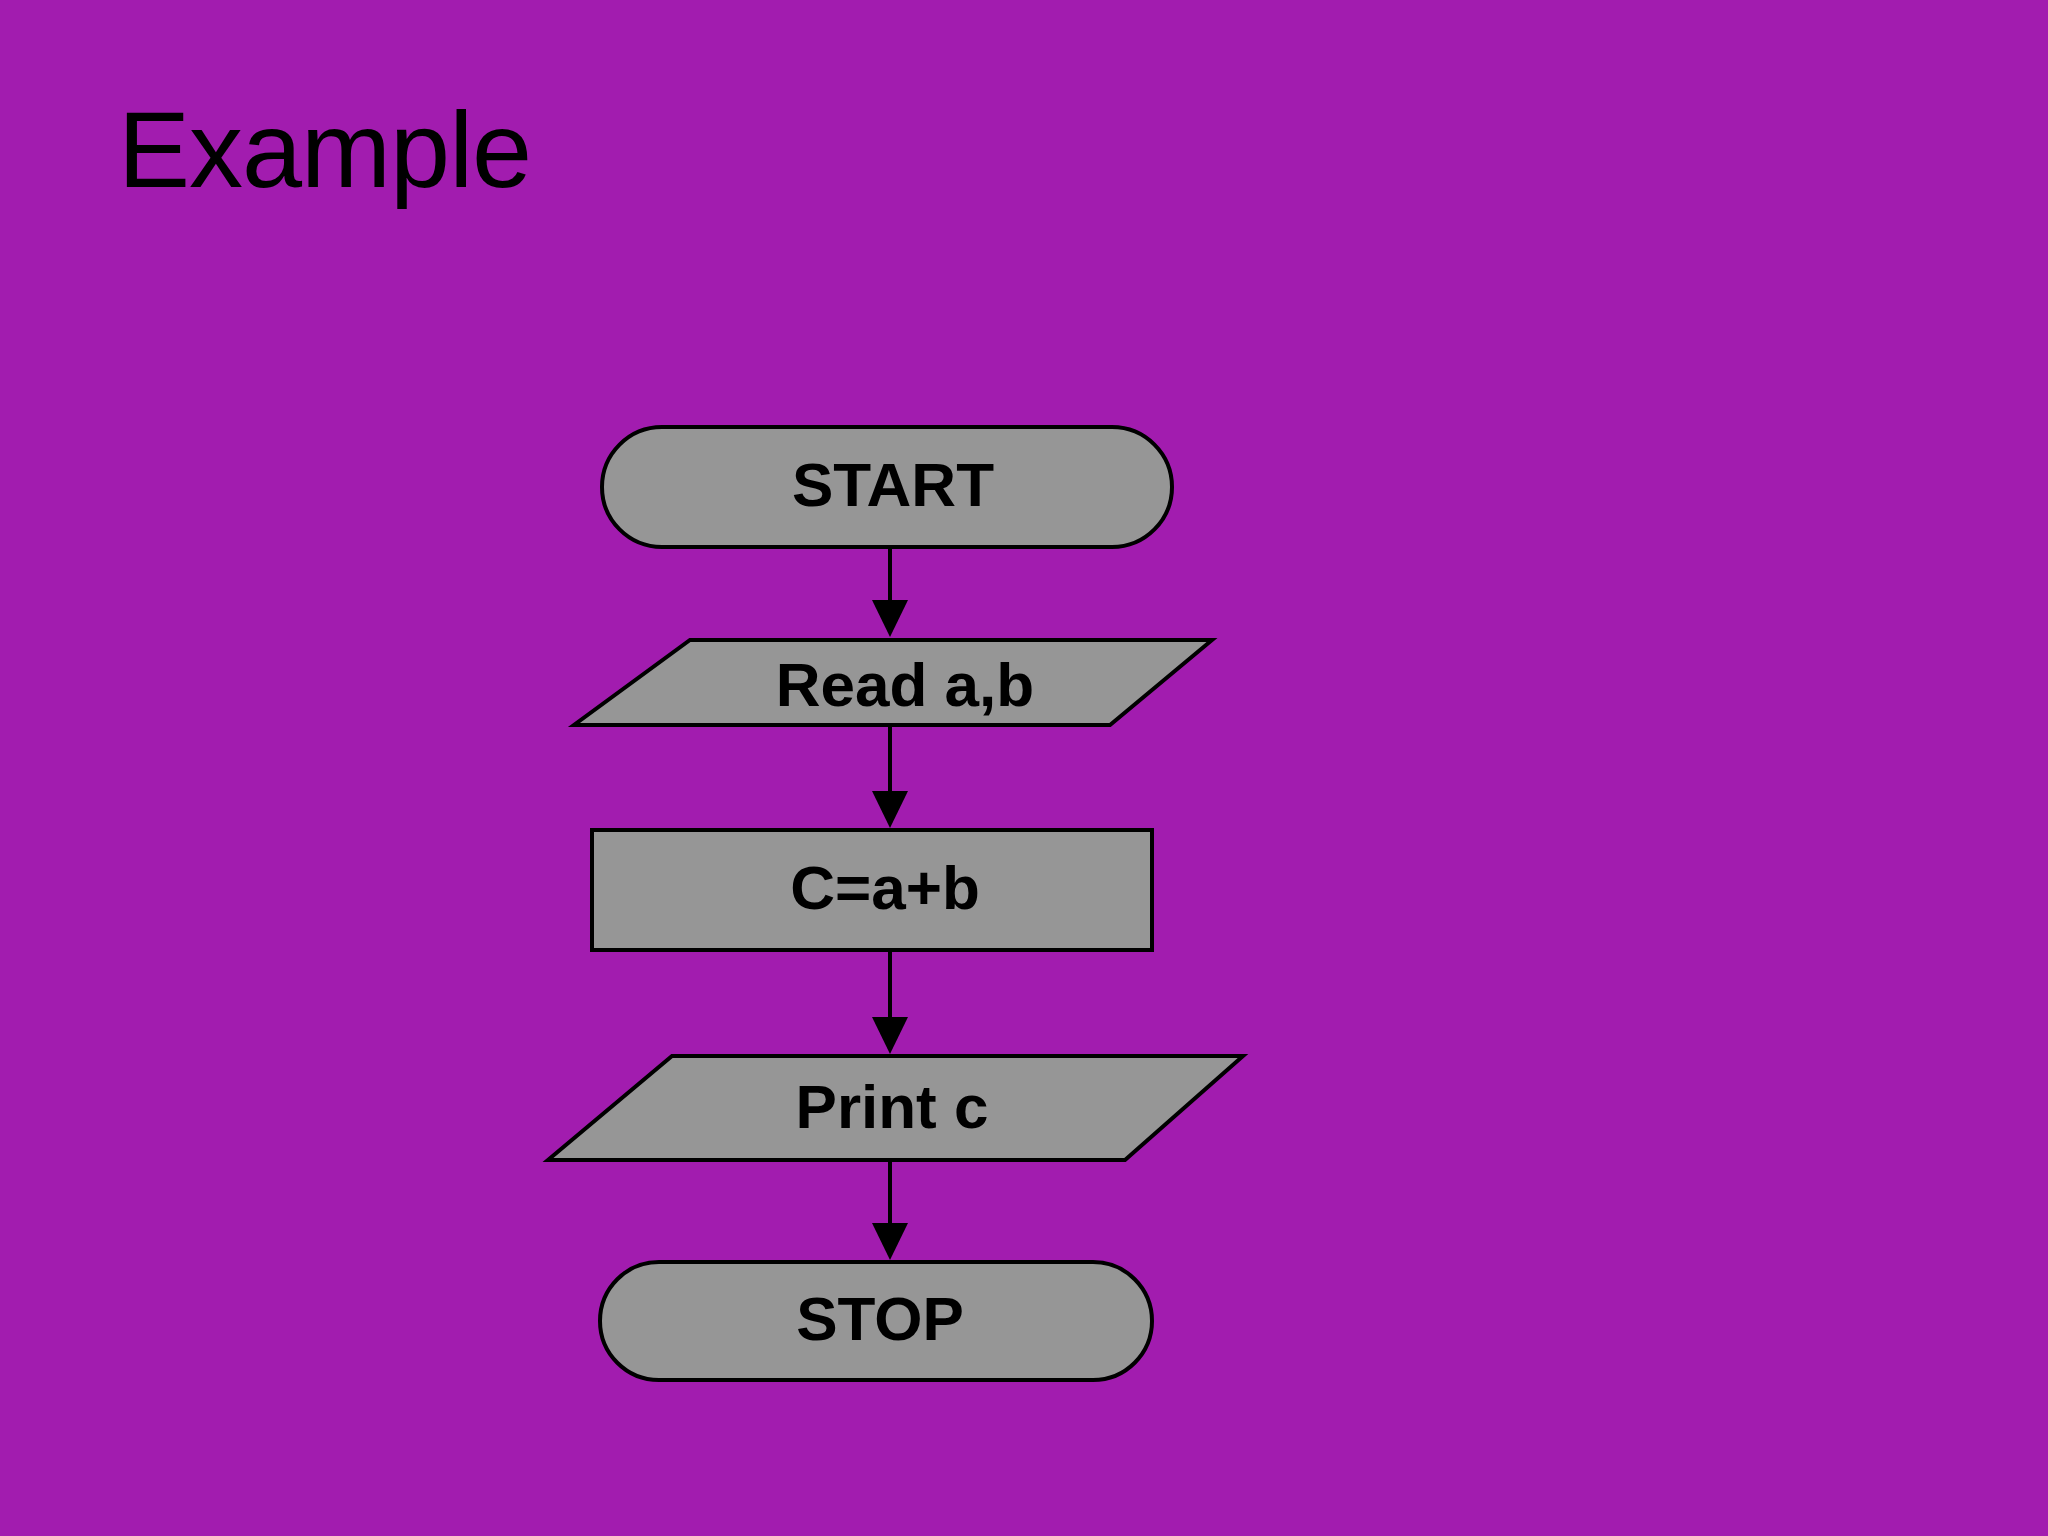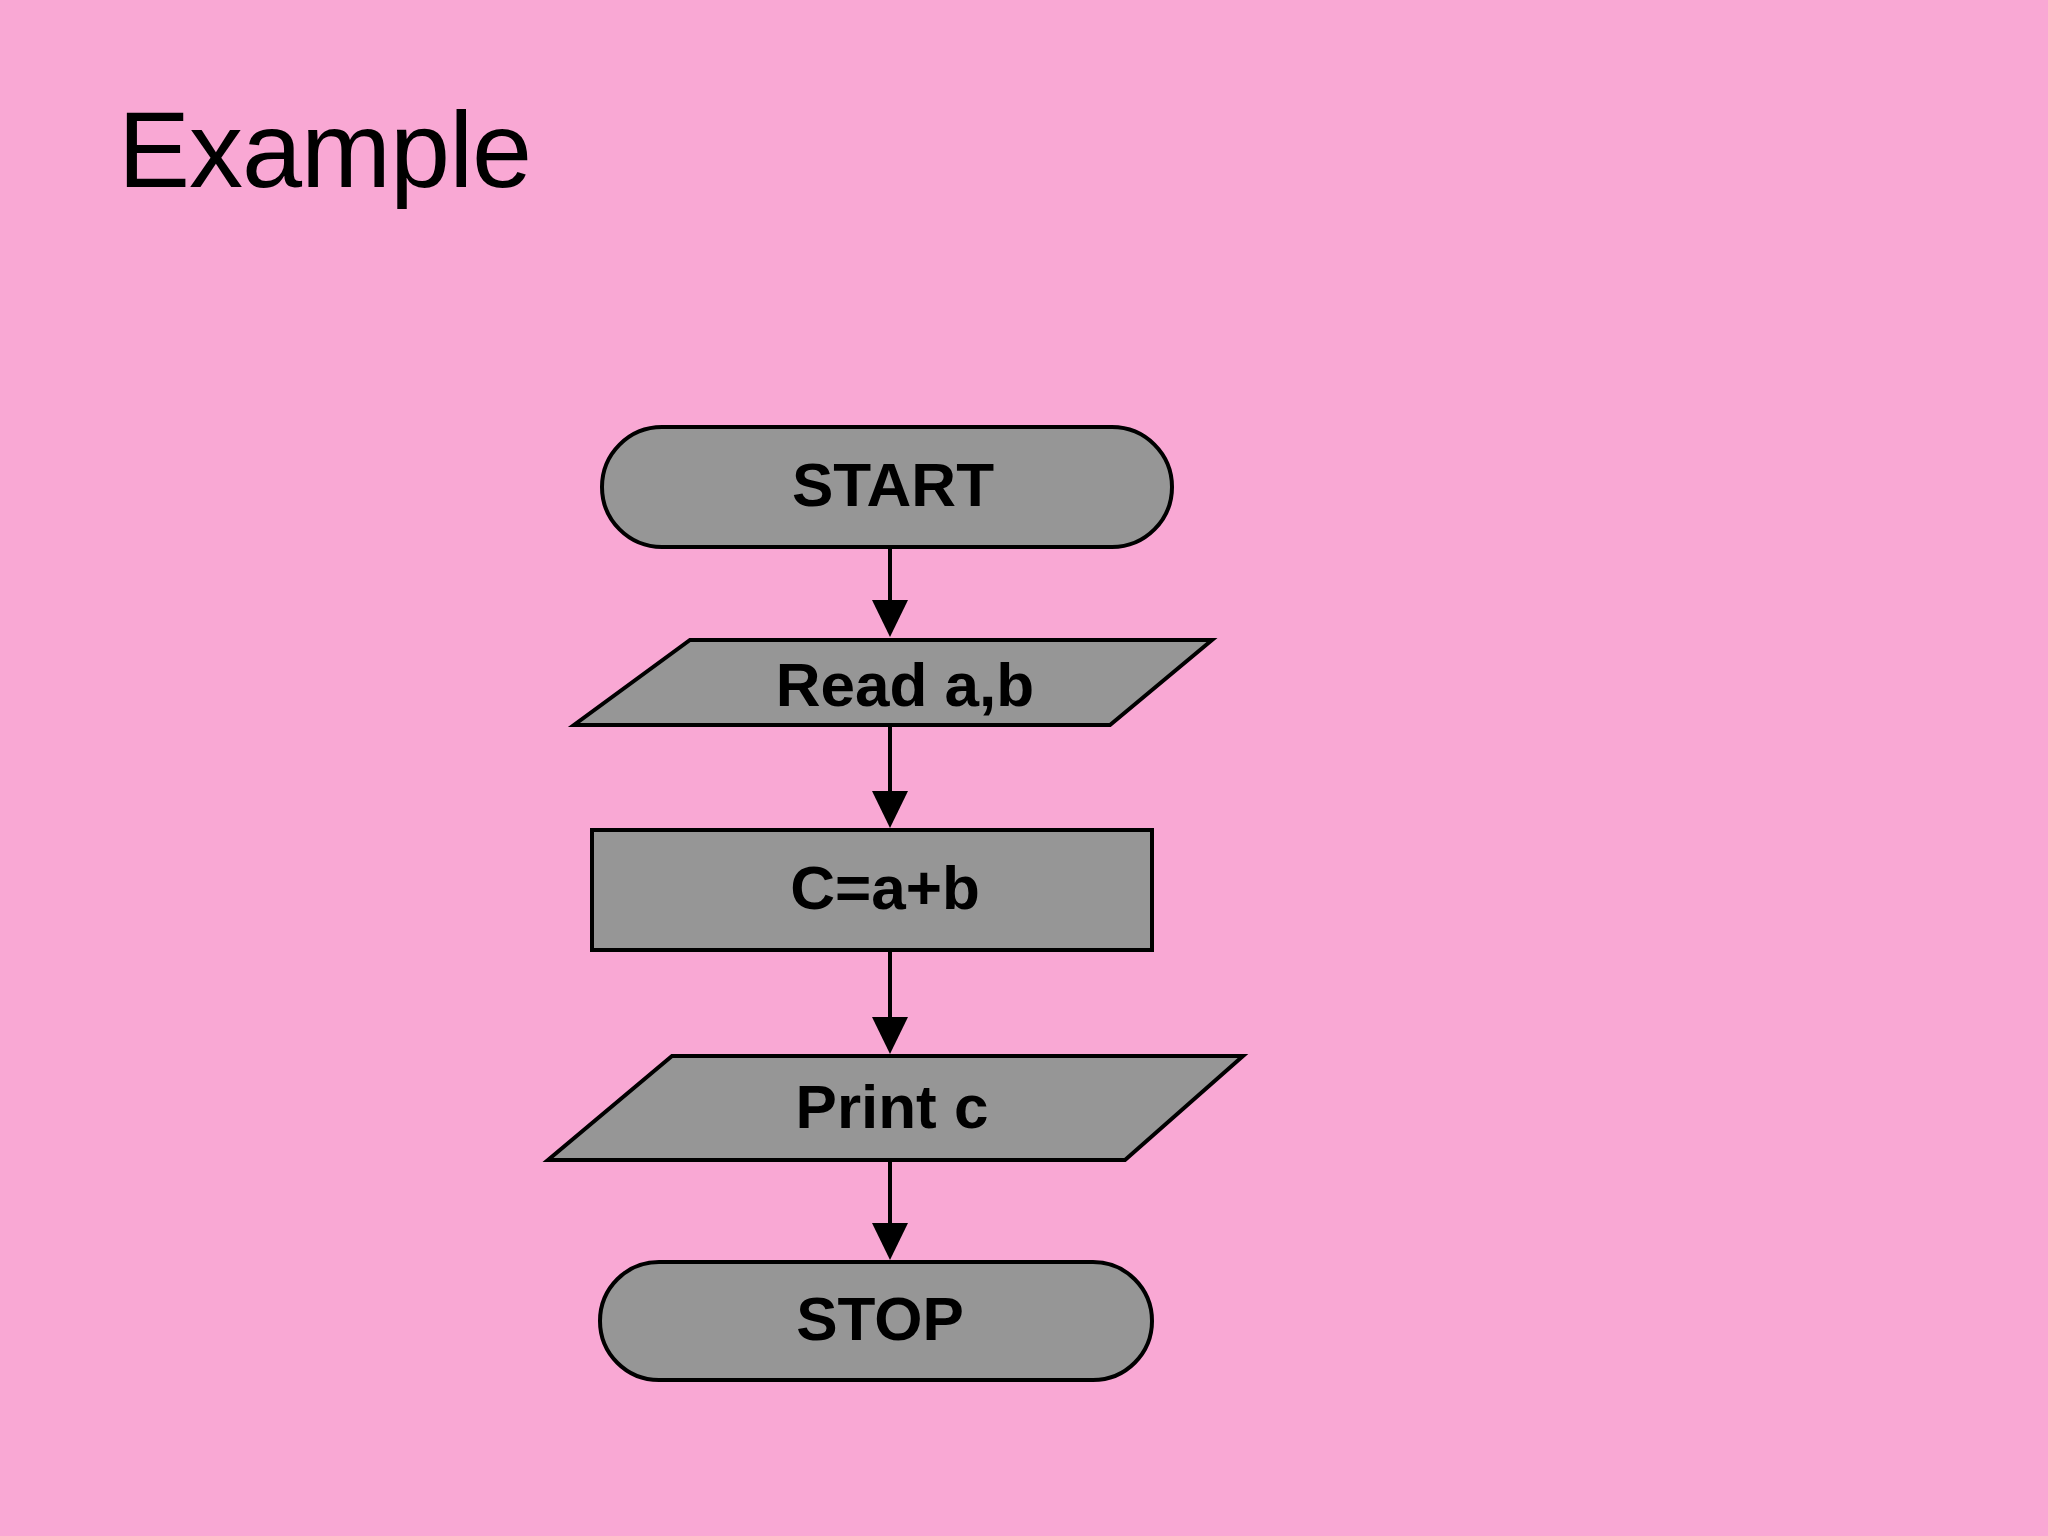--- a/index.html
+++ b/index.html
@@ -64,21 +64,21 @@
     fill: none;
   }
   .connector-head {
     fill: #000000;
     stroke: none;
   }
 </style>
 </head>
 <body>
 
-<div id="slide" style="background: #f9a8d4;">
+<div id="slide" style="background: #a21caf;">
 
   <div id="slide-title">Example</div>
 
   <div id="flowchart">
     <svg viewBox="0 0 2048 1536" xmlns="http://www.w3.org/2000/svg">
 
       <g>
         <rect class="node-shape" x="602" y="427" width="570" height="120" rx="60" ry="60" fill="#969696" stroke="#000000"></rect>
         <text class="node-label" x="893" y="490" fill="#000000">START</text>
       </g>

